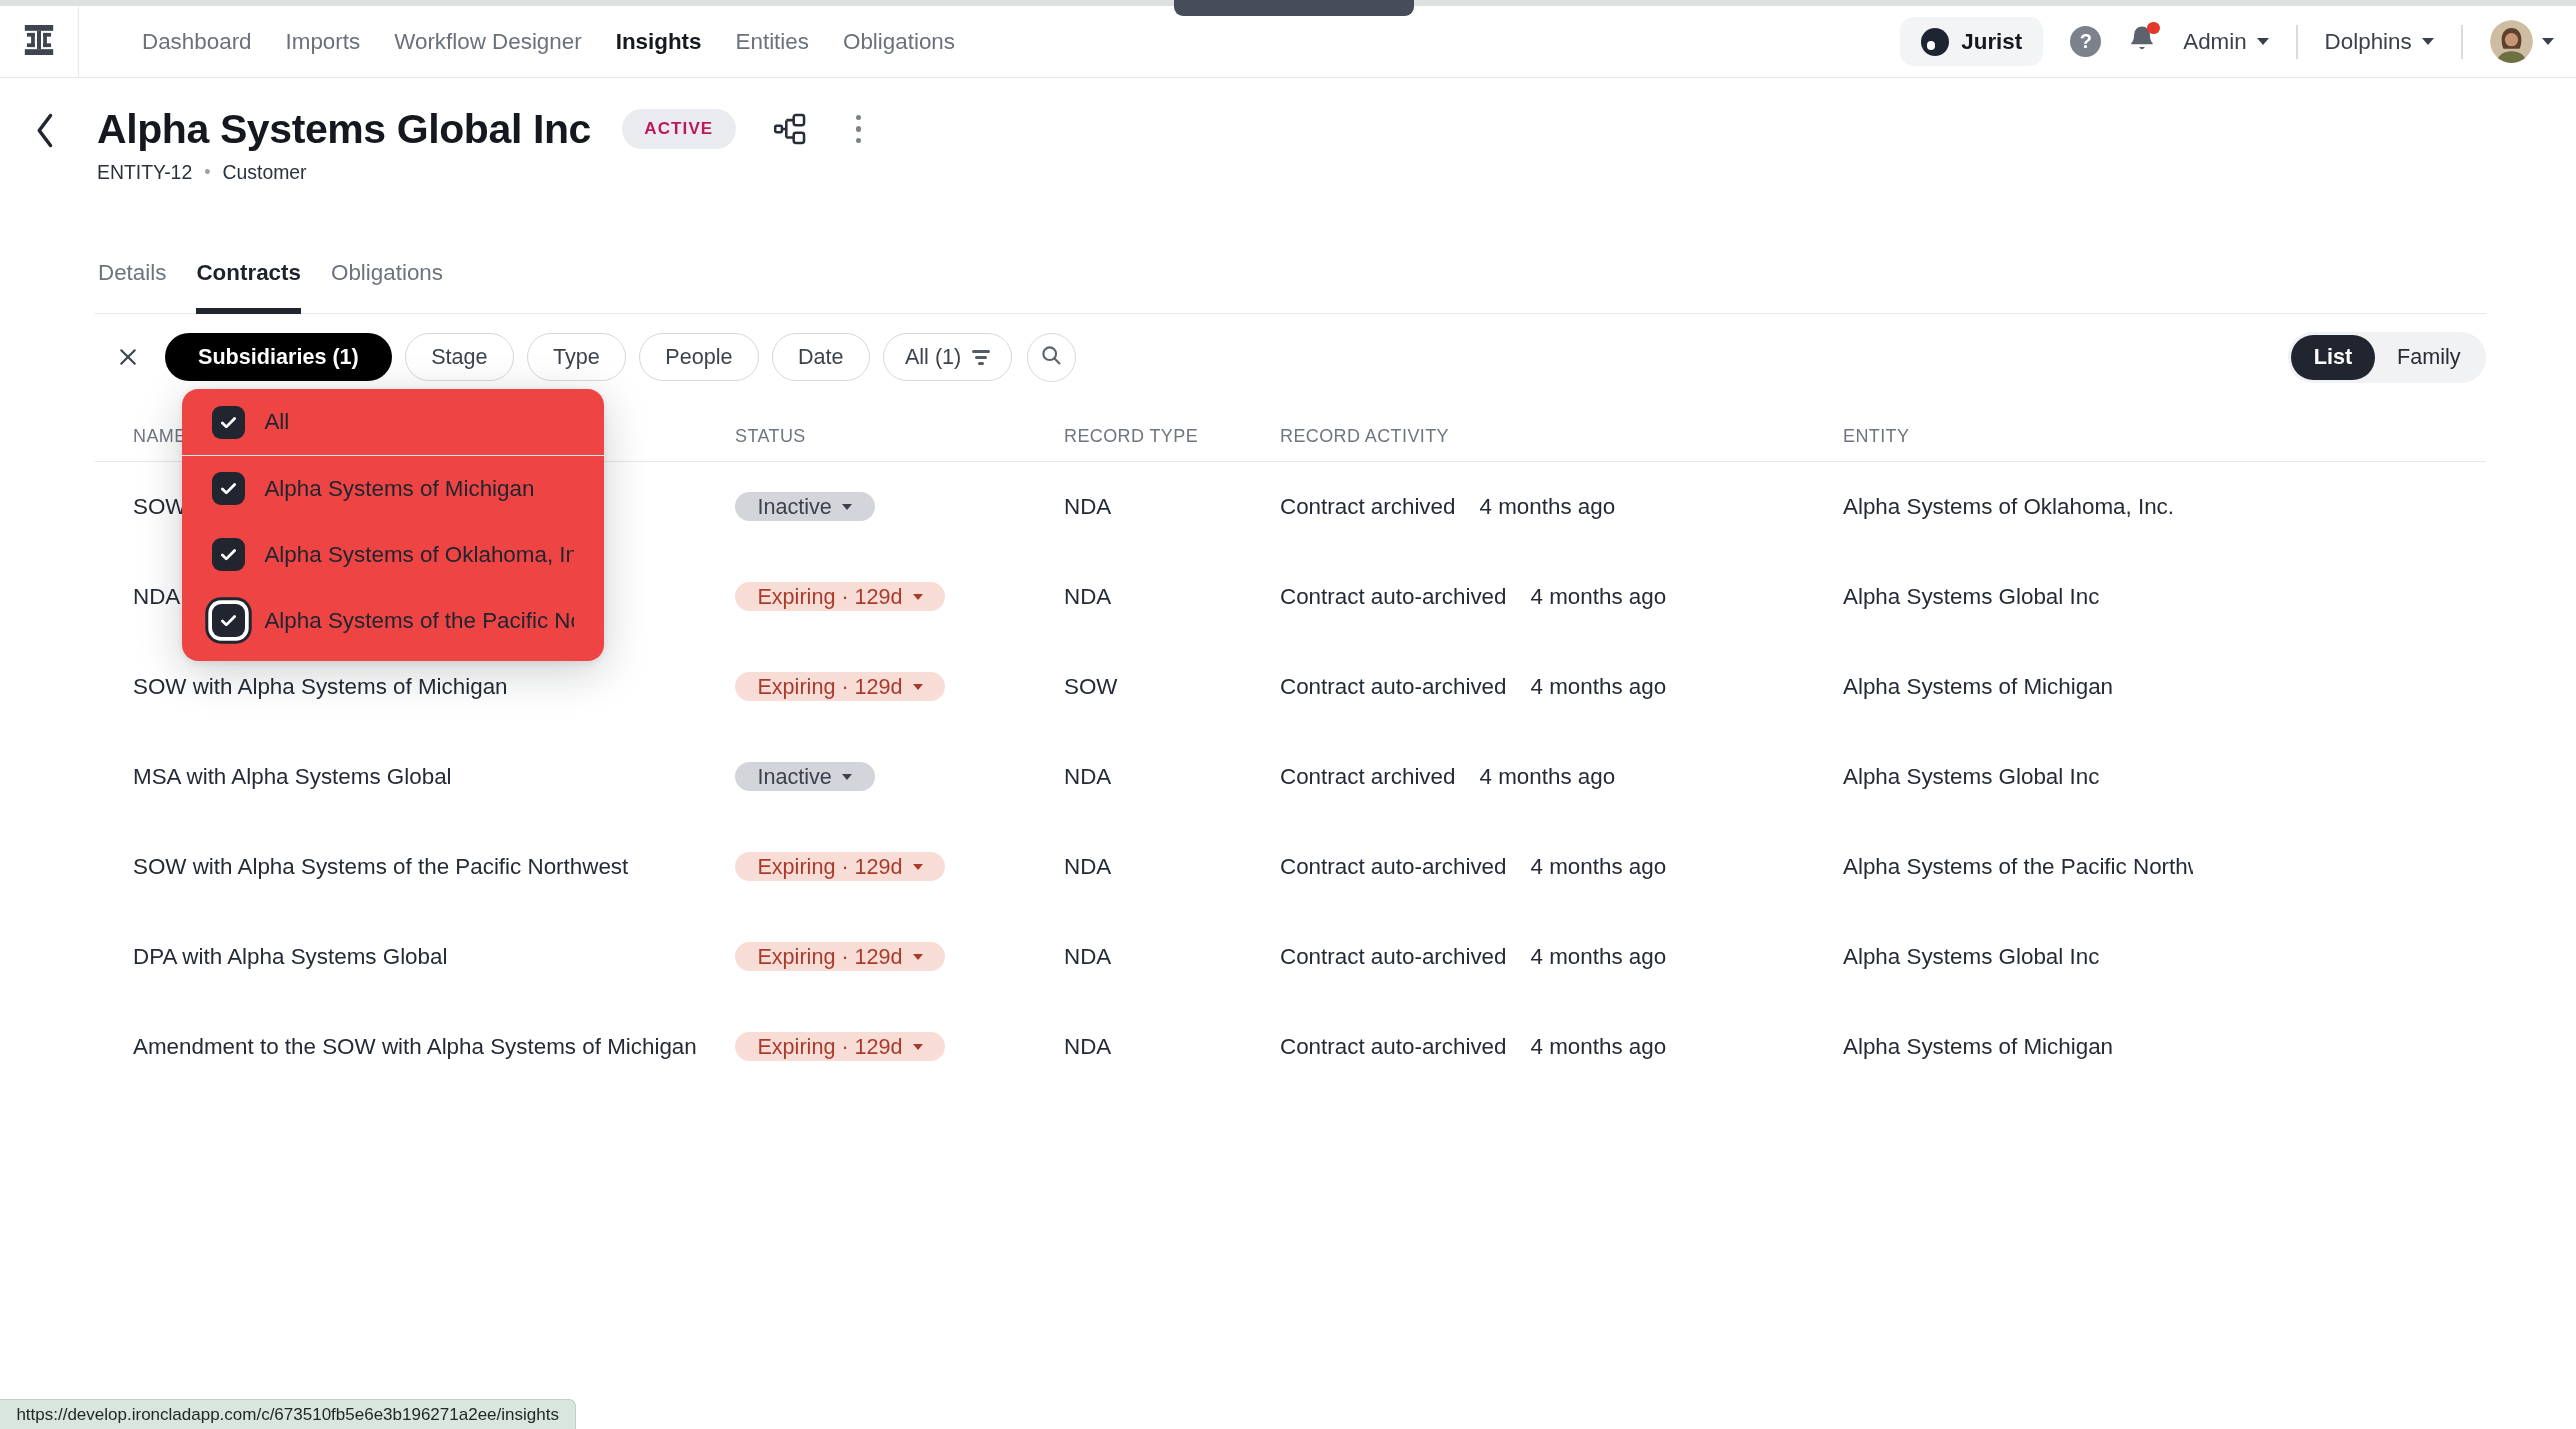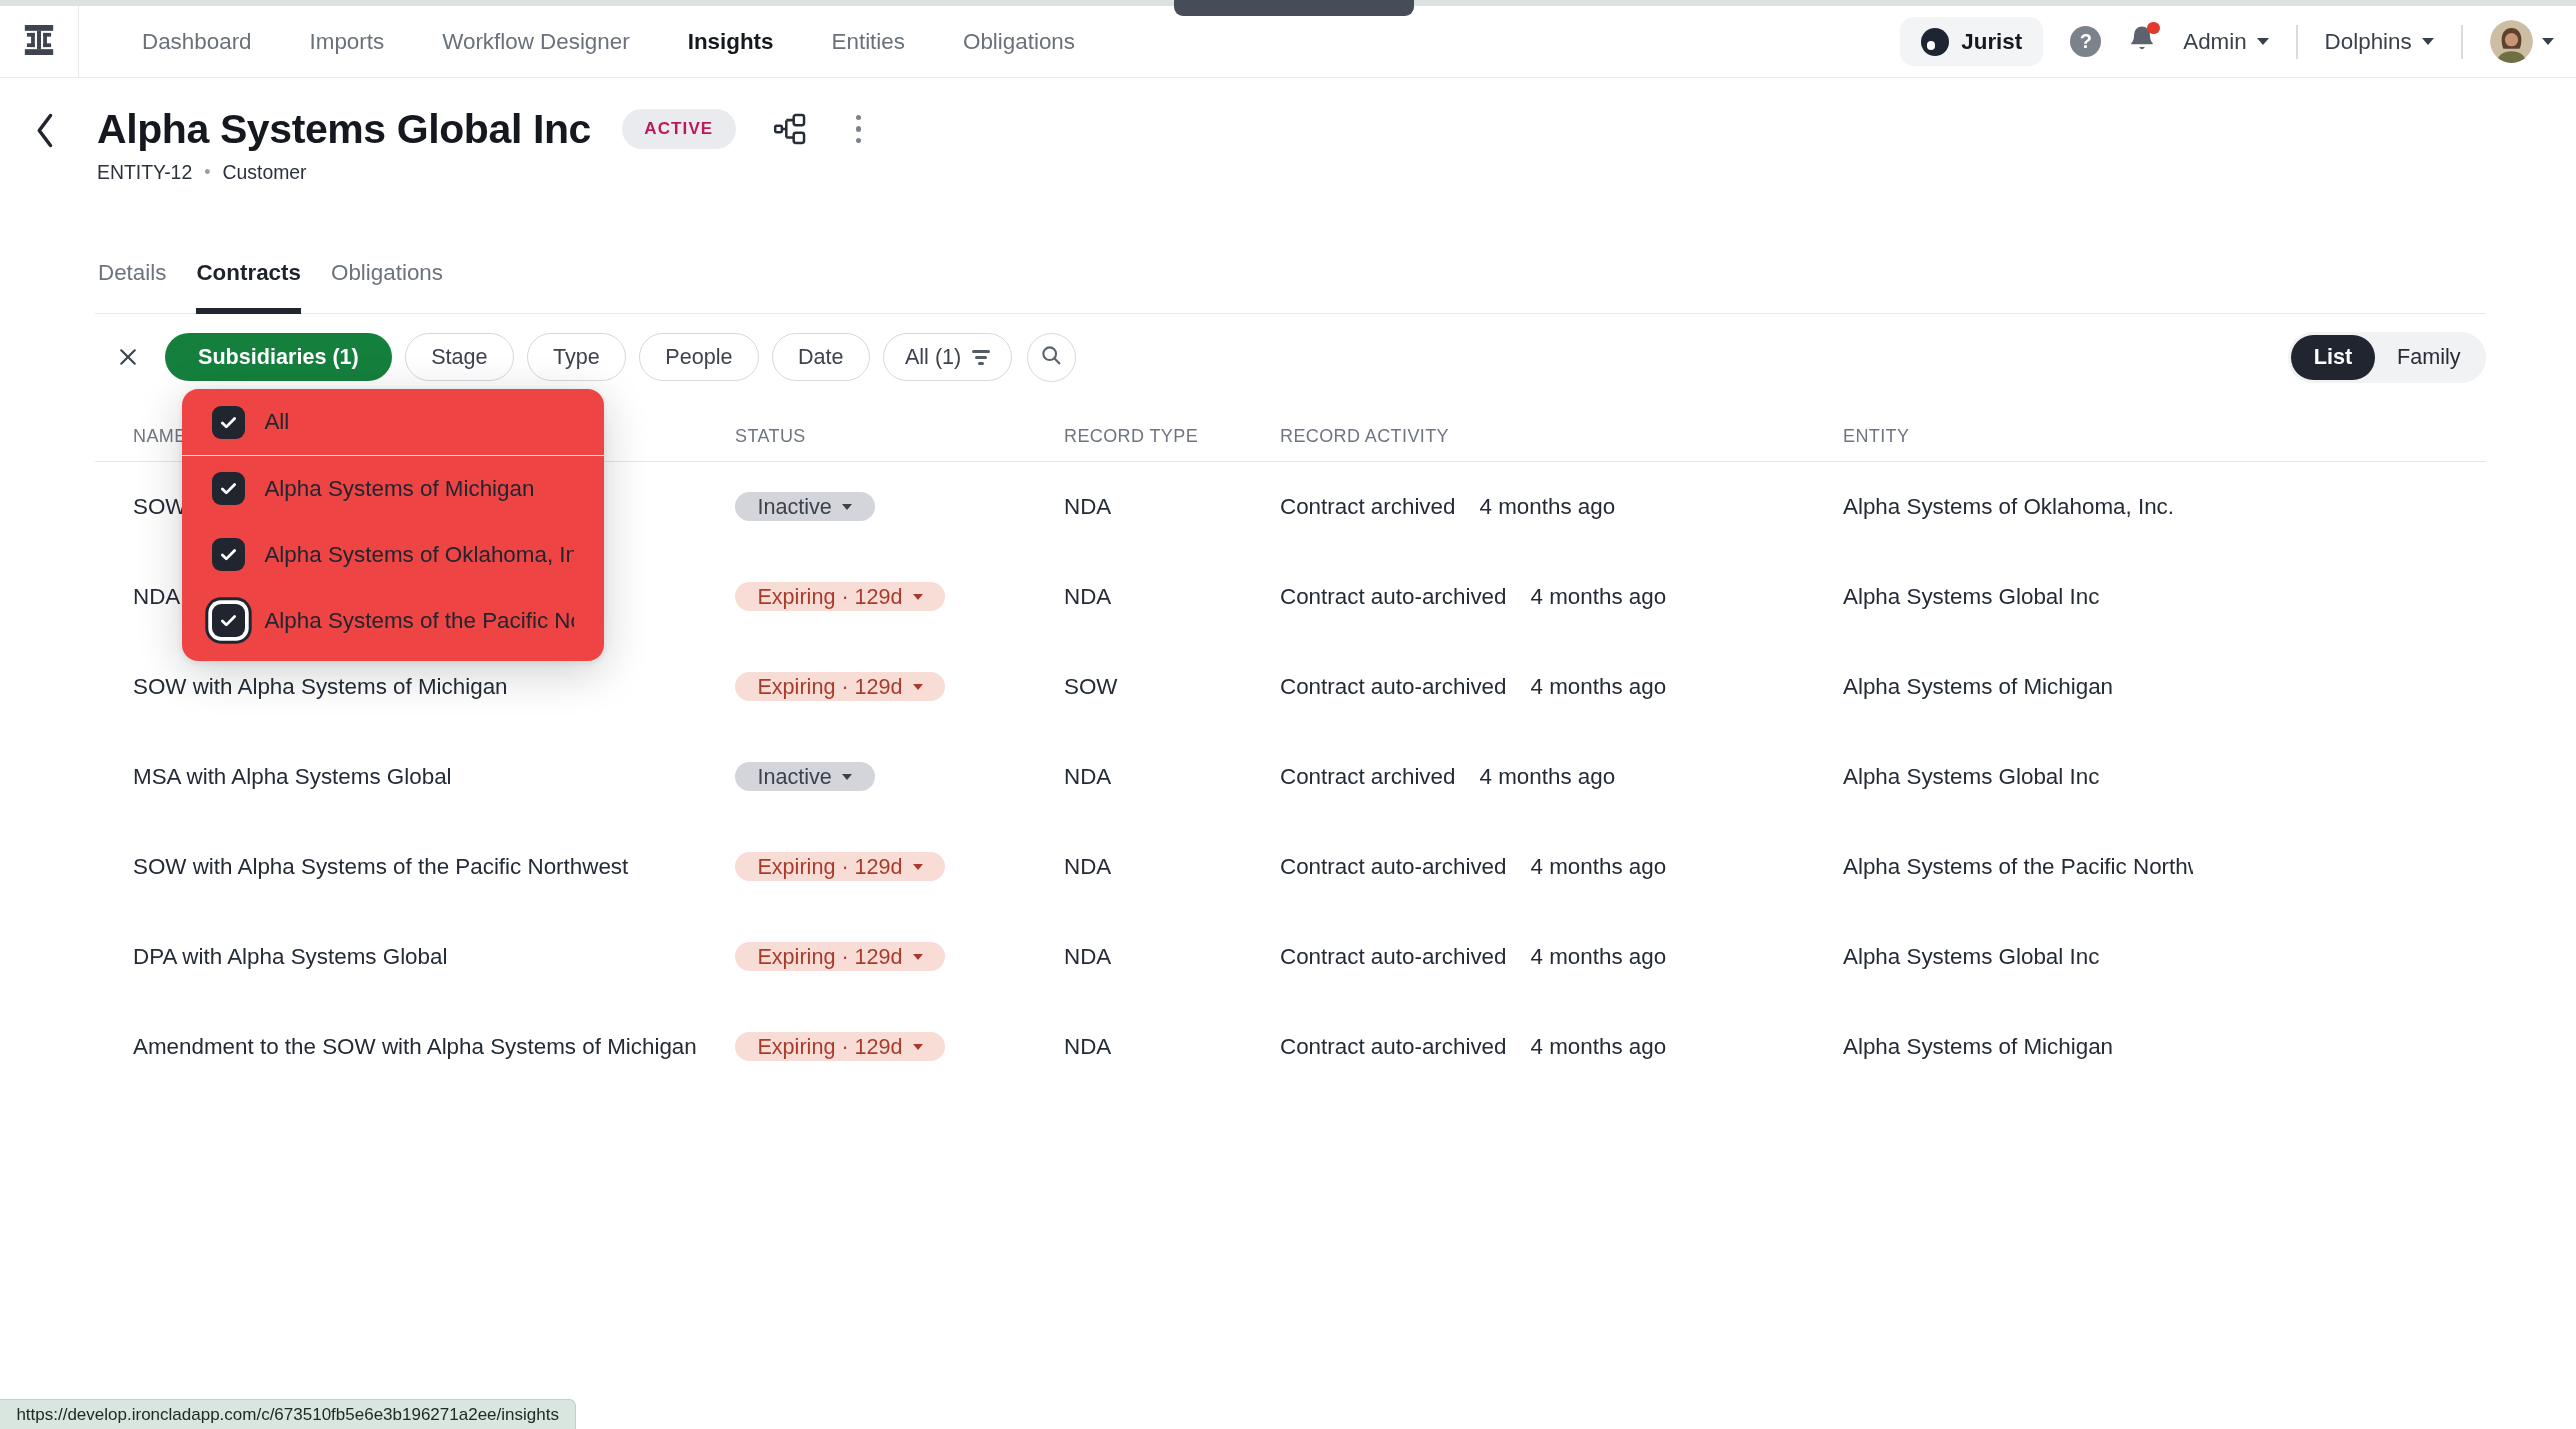--- a/index.html
+++ b/index.html
@@ -10,21 +10,21 @@
   
   .top-strip { position:absolute; top:0; left:0; width:2576px; height:6px; background:#dde2e0; z-index:5; }
   .top-notch { position:absolute; top:0; left:1174px; width:240px; height:15.7px; background:#474d58;
                border-radius:0 0 9px 9px; z-index:6; }
 
   
   .topnav { position:relative; margin-top:6px; height:72px; background:#fff;
             border-bottom:0.7px solid #e7e9ec; display:flex; align-items:center; }
   .logo-box { width:79px; height:72px; border-right:0.7px solid #e7e9ec;
               display:flex; align-items:center; justify-content:center; flex:0 0 auto; }
-  .nav-links { display:flex; gap:58px; margin-left:63px; }
+  .nav-links { display:flex; gap:34px; margin-left:63px; }
   .nav-link { font-size:22.4px; font-weight:500; color:#6a717a; text-decoration:none; cursor:pointer; white-space:nowrap; }
   .nav-link.active { color:#15181e; font-weight:700; }
   .nav-right { margin-left:auto; display:flex; align-items:center; gap:27px; margin-right:22.4px; }
   .jurist-pill { display:flex; align-items:center; gap:12px; background:#f3f4f6; border-radius:13.4px;
                  height:49px; padding:0 21px; cursor:pointer; }
   .jurist-logo { width:28px; height:28px; border-radius:50%; background:#1e2431; position:relative; }
   .jurist-logo::after { content:''; position:absolute; left:6px; bottom:6px; width:8.2px; height:8.2px;
                         border-radius:50%; background:#fff; }
   .jurist-label { font-size:22.4px; font-weight:600; color:#15181e; }
   .help-circle { width:31px; height:31px; border-radius:50%; background:#7b828c; color:#fff;
@@ -59,21 +59,21 @@
                display:flex; gap:30px; padding-left:3px; }
   .tab { position:relative; font-size:22.4px; color:#6d737c; padding-bottom:27px; cursor:pointer; line-height:27px; }
   .tab.active { color:#1d222b; font-weight:700; }
   .tab.active::after { content:''; position:absolute; left:0; right:0; bottom:-1.5px; height:6px; background:#20252f; }
 
   
   .filter-bar { margin:18px 90px 0 95px; height:51px; display:flex; align-items:center; }
   .clear-btn { margin-left:21px; margin-right:25px; background:none; border:none; cursor:pointer; display:flex; }
   .pill-btn { height:48px; border-radius:24px; display:flex; align-items:center; font-size:21.6px;
               cursor:pointer; white-space:nowrap; }
-  .pill-dark { background:#15803d; color:#fff; font-weight:600; padding:0 33px; border:none; margin-right:13.4px; }
+  .pill-dark { background:#000000; color:#fff; font-weight:600; padding:0 33px; border:none; margin-right:13.4px; }
   .pill-outline { background:#fff; border:1.5px solid #d5d8dc; color:#3c434d; font-weight:500;
                   padding:0 25px; margin-right:13.4px; }
   .pill-all { padding:0 21px; gap:10.4px; }
   .funnel { display:flex; flex-direction:column; align-items:center; gap:3px; }
   .funnel i { display:block; height:3px; border-radius:1.5px; background:#555b64; }
   .funnel i:nth-child(1){ width:18px; } .funnel i:nth-child(2){ width:12px; } .funnel i:nth-child(3){ width:6px; }
   .search-btn { width:49px; height:49px; border-radius:50%; border:1.5px solid #d5d8dc; background:#fff;
                 display:flex; align-items:center; justify-content:center; cursor:pointer; margin-left:1.5px; }
   .view-toggle { margin-left:auto; background:#f1f2f4; border-radius:25px; height:51px;
                  display:flex; align-items:center; padding:3px; }

